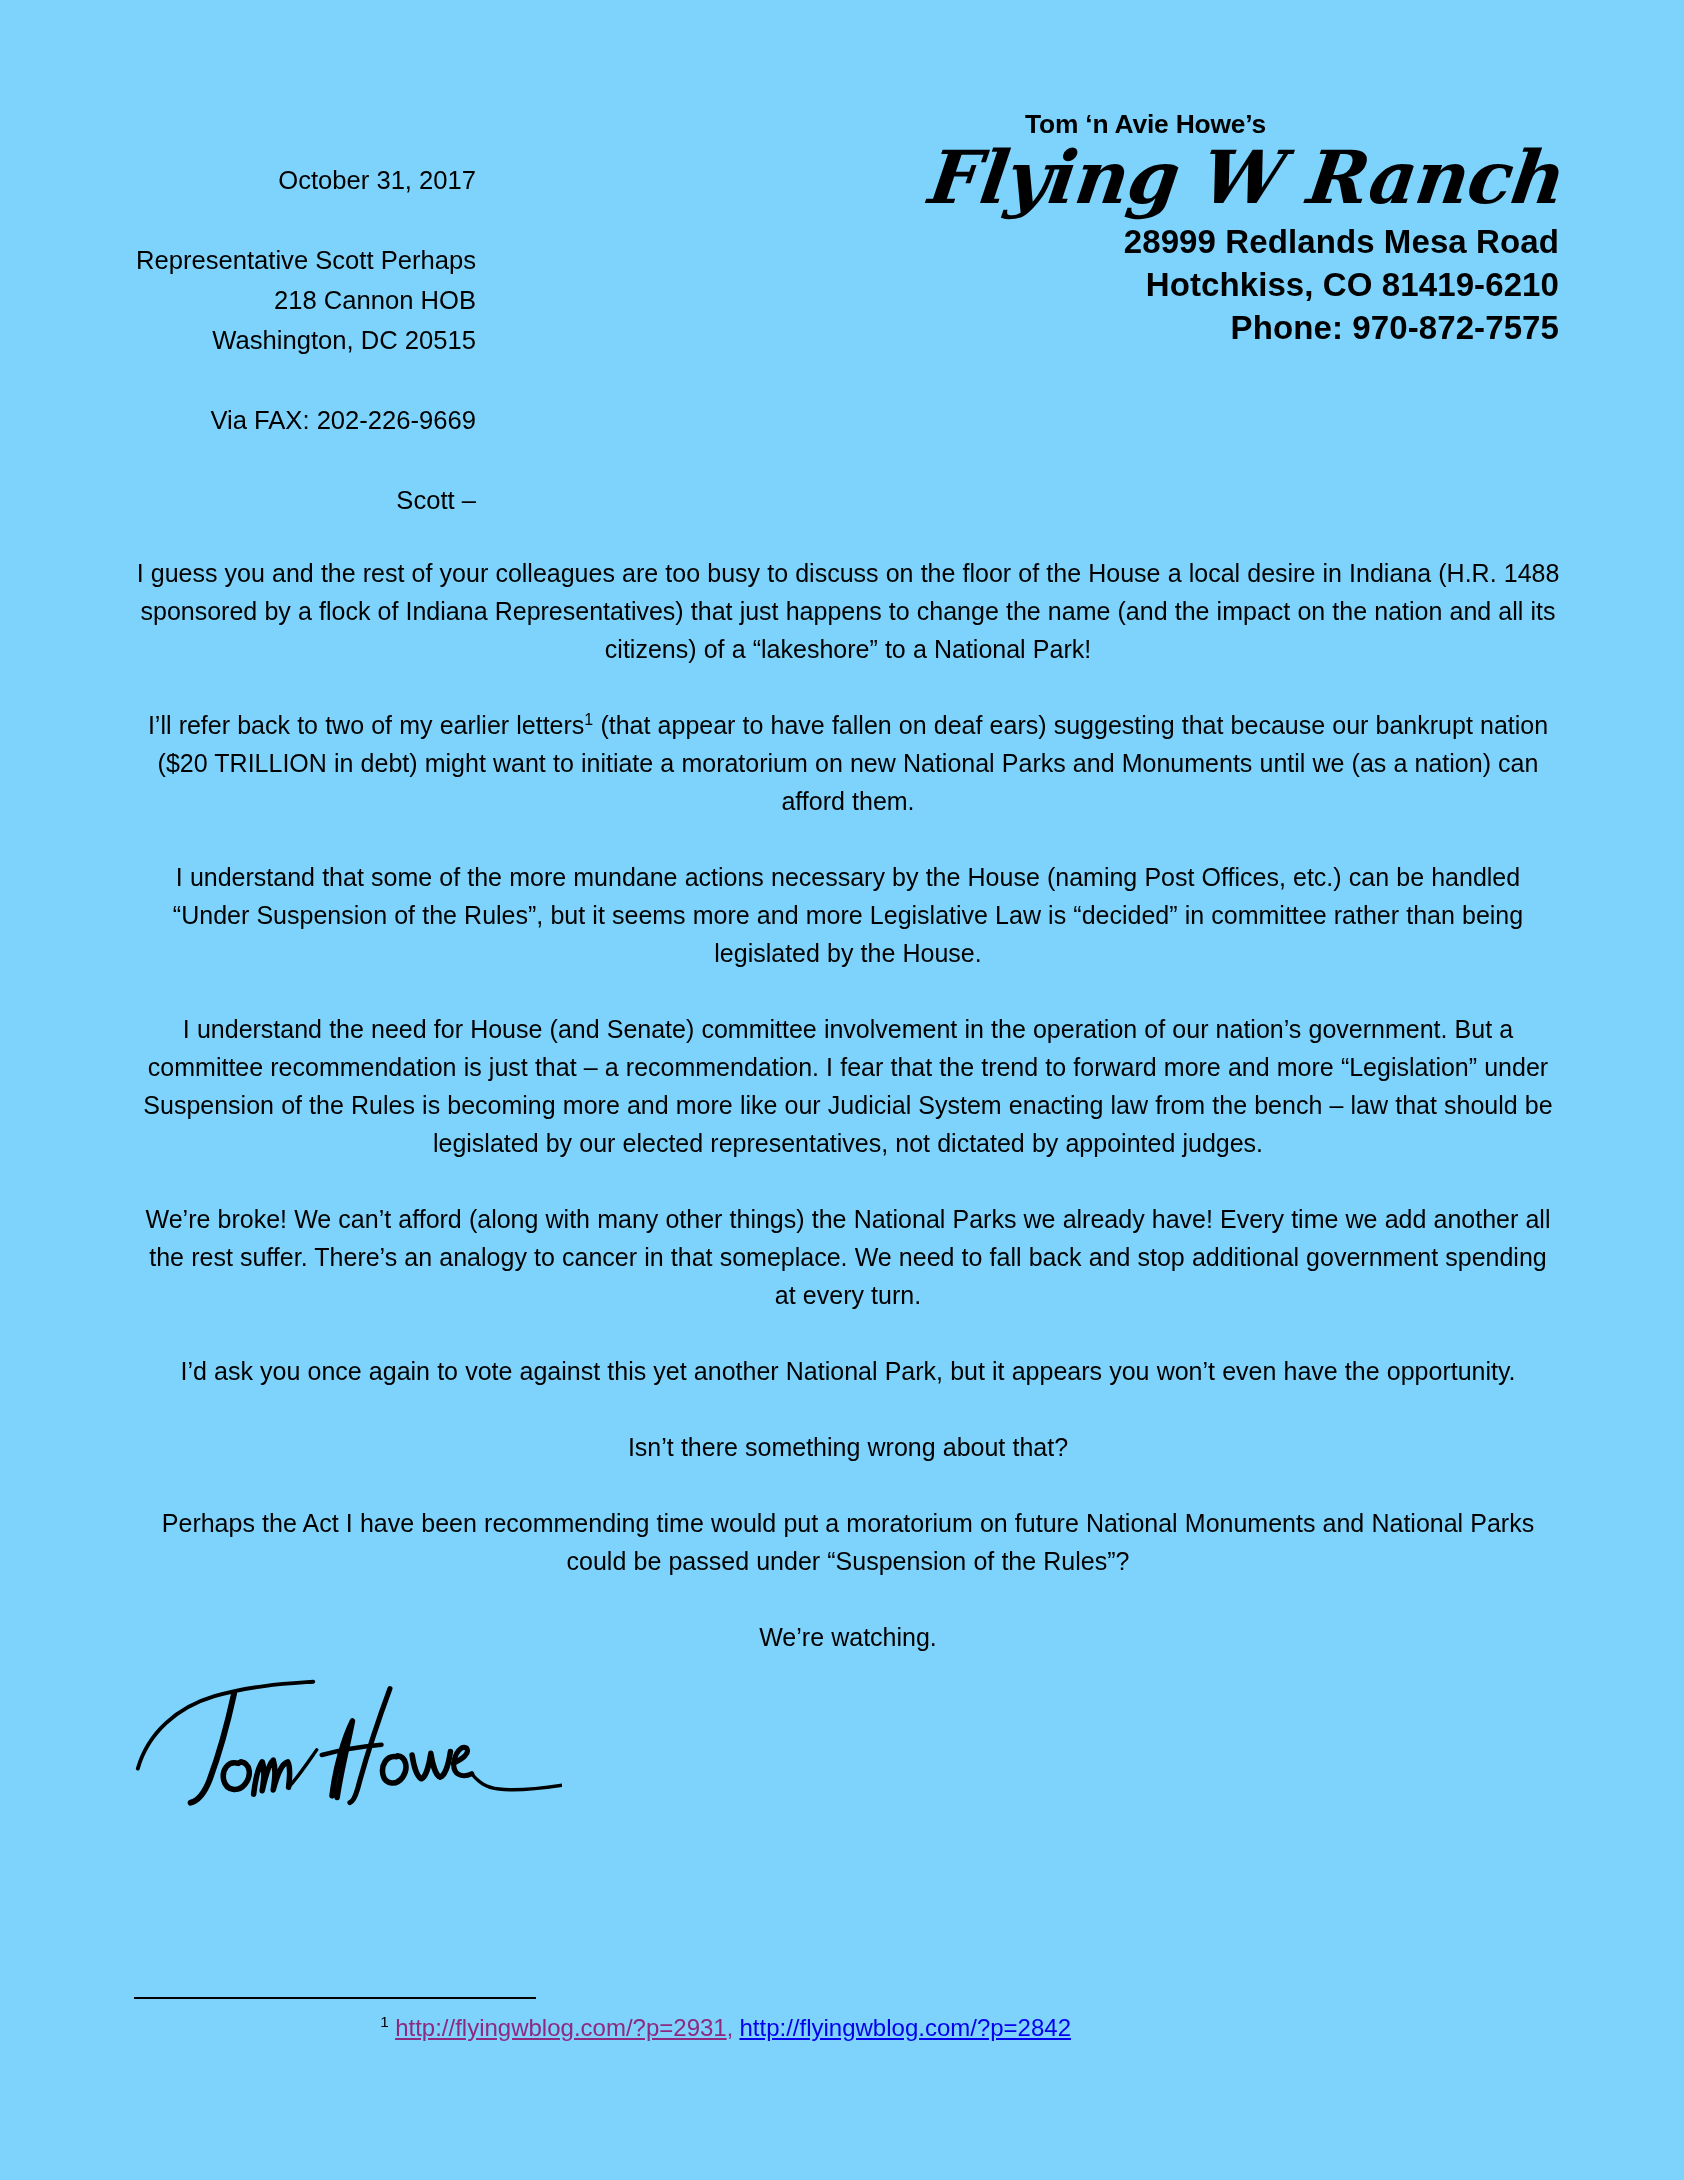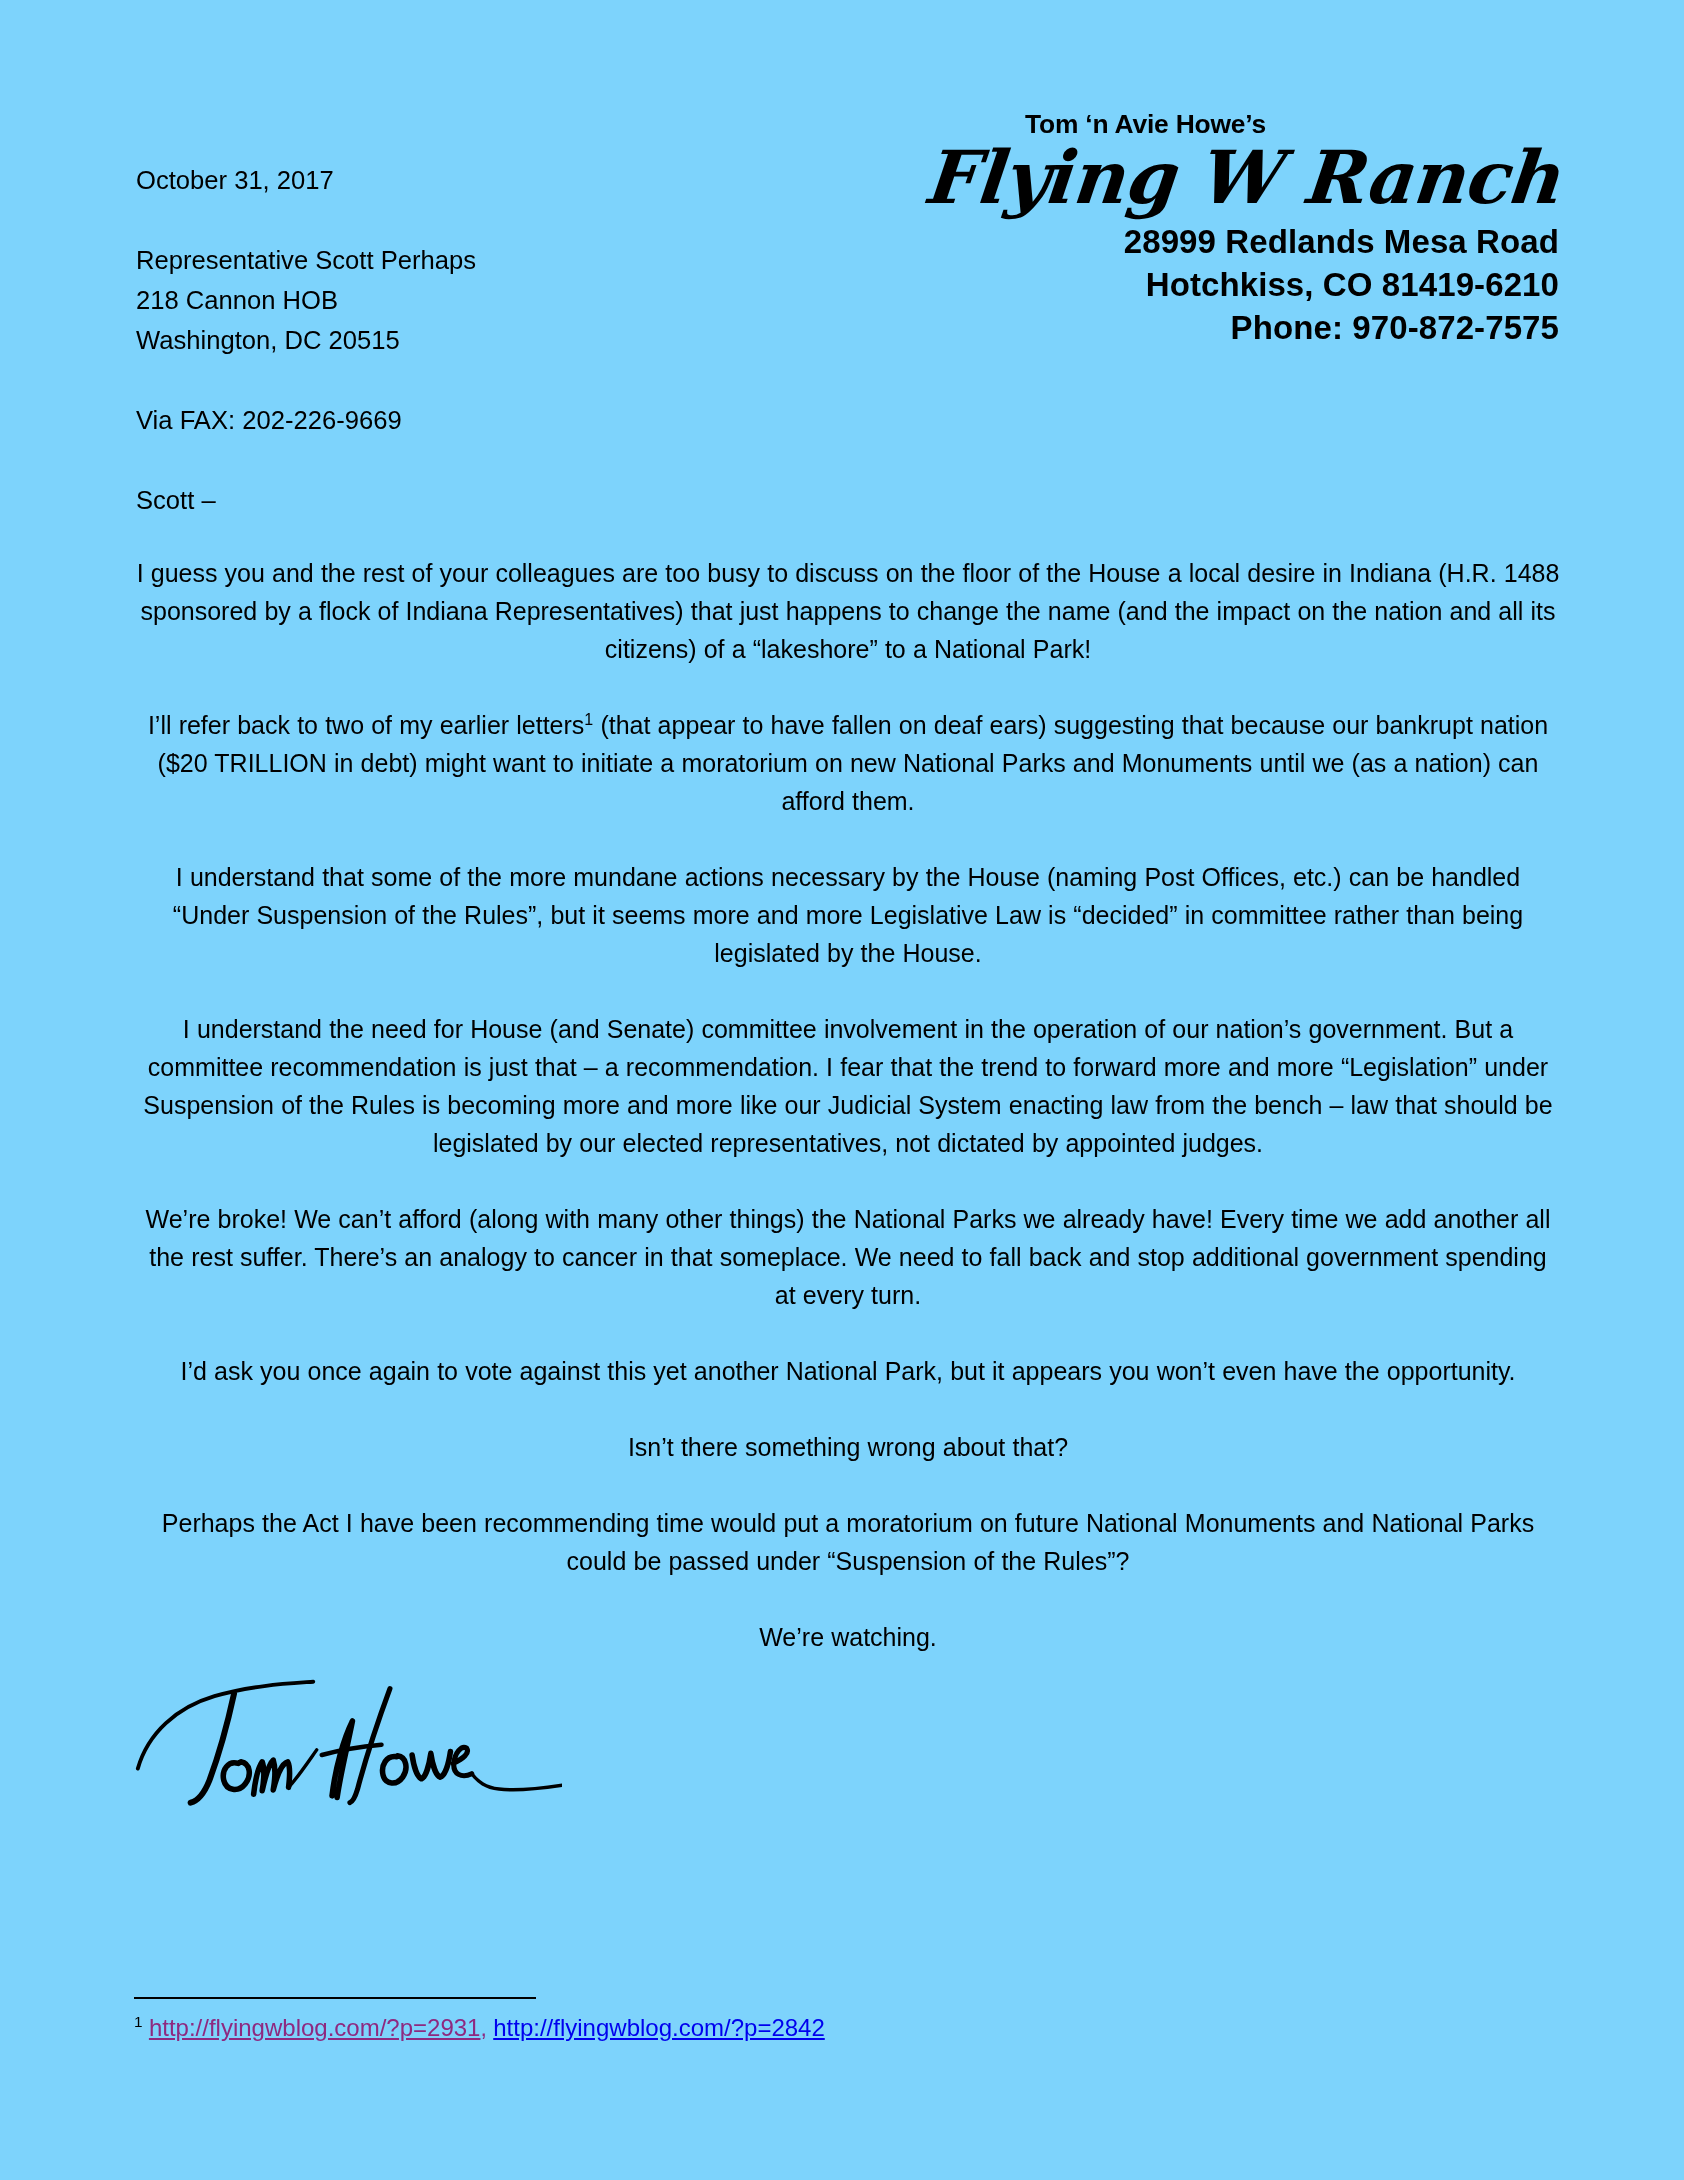--- a/index.html
+++ b/index.html
@@ -68,20 +68,21 @@
     position: absolute;
     left: 136px;
     top: 160px;
     font-size: 25.6px;
     line-height: 1;
   }
   .hdr-line {
     font-size: 25.6px;
     line-height: 40px;
     white-space: nowrap;
+    text-align: right;
   }
   .hdr-gap { height: 40px; }
 
   
   .body-block {
     position: absolute;
     left: 136px;
     top: 554px;
     width: 1424px;
   }
@@ -109,20 +110,21 @@
     left: -51px;
     top: -12px;
   }
 
   
   .footnote {
     position: absolute;
     left: 134px;
     top: 1997px;
     width: 937px;
+    text-align: right;
   }
   .fn-rule {
     width: 402px;
     height: 0;
     border-top: 2.6px solid #000000;
     margin: 0 0 13.6px 0;
   }
   .fn-text {
     font-size: 23px;
     line-height: 29px;

